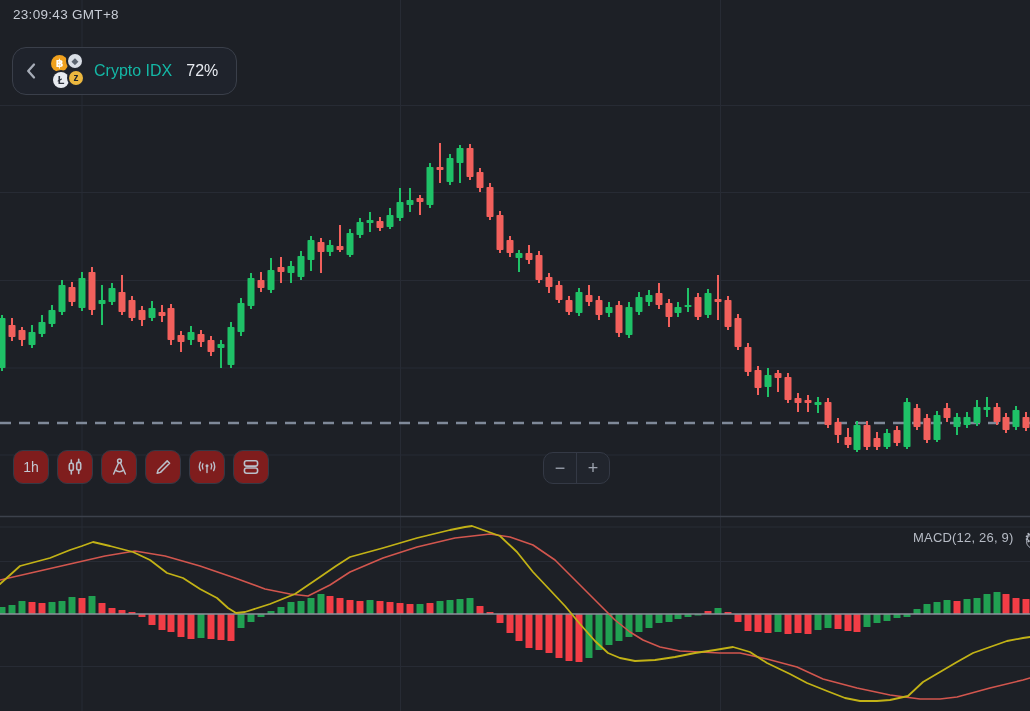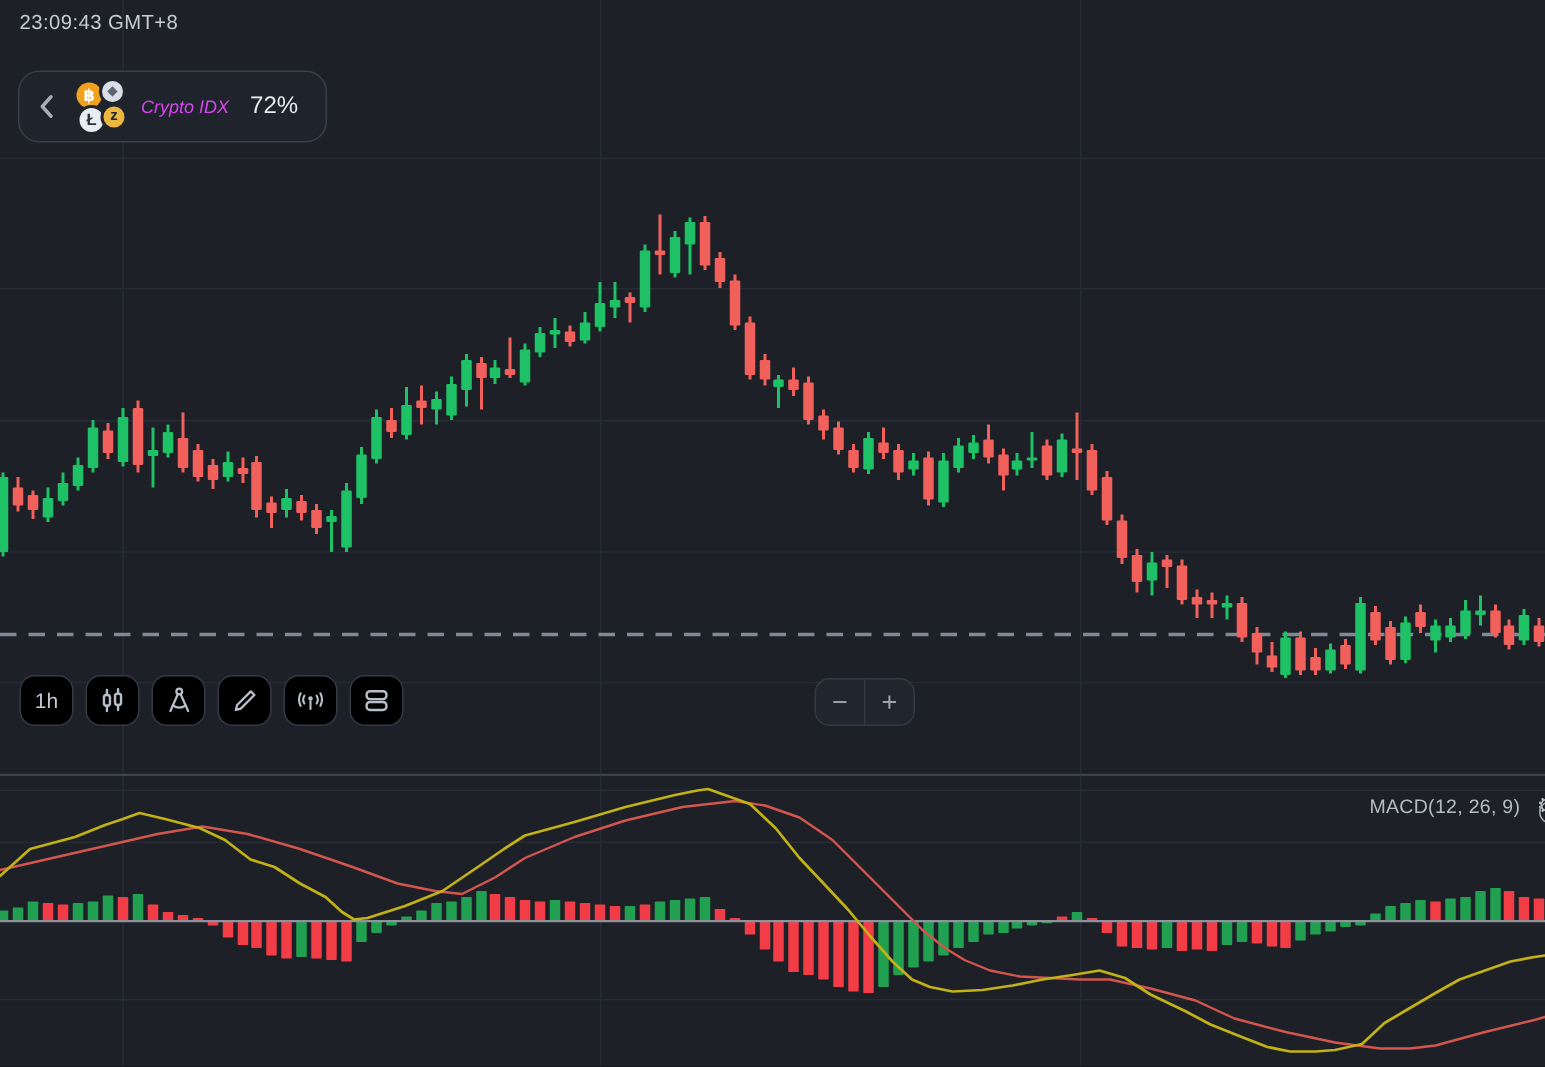--- a/index.html
+++ b/index.html
@@ -10,24 +10,24 @@
   .asset-pill{position:absolute;left:12px;top:47px;height:46px;display:flex;align-items:center;gap:10px;
       padding:0 18px 0 11px;border-radius:14px;background:rgba(32,36,45,.92);border:1.5px solid #3a3f4a;z-index:2;}
   .chev{display:flex;align-items:center;}
   .coins{position:relative;width:36px;height:35px;flex:0 0 auto;}
   .coin{position:absolute;border-radius:50%;display:flex;align-items:center;justify-content:center;
         font-weight:bold;box-shadow:0 0 0 2px #20242d;}
   .coin-btc{left:3px;top:1px;width:17px;height:17px;background:#f0a11e;color:#fff;font-size:11px;}
   .coin-eth{left:20px;top:0;width:14px;height:14px;background:#d9dee6;color:#5b6470;font-size:9px;}
   .coin-ltc{left:5px;top:18px;width:16px;height:16px;background:#e8ebf0;color:#2c313b;font-size:11px;}
   .coin-zec{left:21px;top:17px;width:14px;height:14px;background:#ecb83f;color:#22262e;font-size:10px;}
-  .asset-name{font-size:12px;color:#d946ef;font-style:italic;}
+  .asset-name{font-size:16px;color:#14b8a6;}
   .asset-payout{font-size:16px;color:#e7eaf0;margin-left:4px;}
   .toolbar{position:absolute;left:13px;top:450px;display:flex;gap:8px;z-index:2;}
-  .tbtn{width:36px;height:34px;border-radius:10px;background:#000000;border:1.5px solid #343945;
+  .tbtn{width:36px;height:34px;border-radius:10px;background:#7f1d1d;border:1.5px solid #343945;
         display:flex;align-items:center;justify-content:center;color:#c3c8d2;font-size:14px;box-sizing:border-box;cursor:pointer;}
   .tbtn svg{display:block;}
   .zoomctl{position:absolute;left:543px;top:452px;height:32px;display:flex;border-radius:10px;
         background:#21252d;border:1.5px solid #343945;z-index:2;box-sizing:border-box;}
   .zbtn{width:32px;display:flex;align-items:center;justify-content:center;color:#9da3af;font-size:18px;cursor:pointer;}
   .zbtn:first-child{border-right:1.5px solid #343945;}
   .macd-head{position:absolute;left:0;right:0;top:530px;display:flex;justify-content:flex-end;align-items:center;
         gap:11px;padding-right:14px;z-index:2;}
   .macd-label{font-size:13px;color:#b6bbc5;letter-spacing:.2px;}
   .gear{font-size:15px;color:#b6bbc5;line-height:1;cursor:pointer;}

